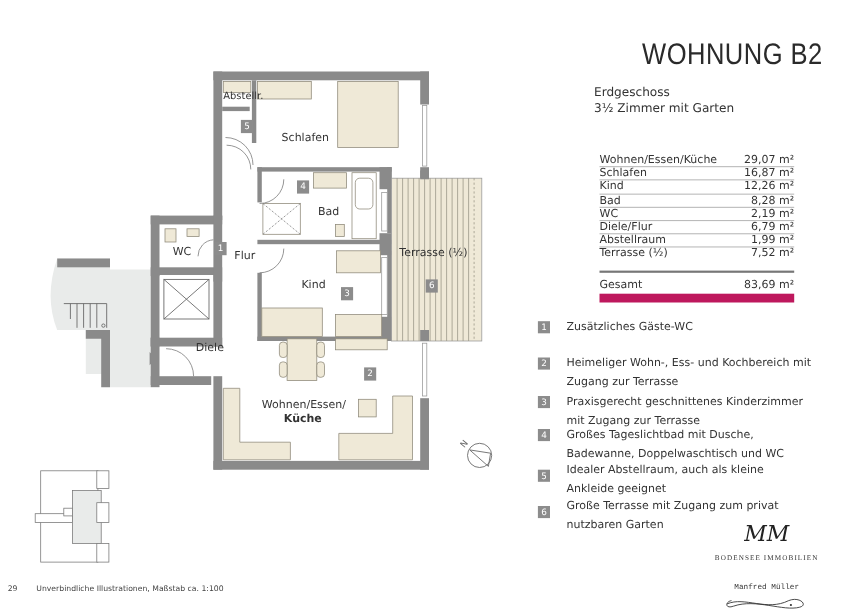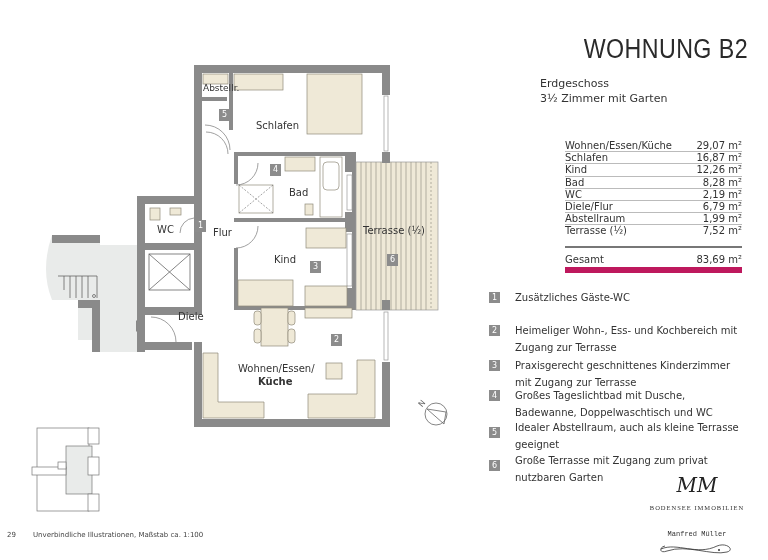--- a/index.html
+++ b/index.html
@@ -1,23 +1,23 @@
 <!DOCTYPE html>
 <html><head>
 <meta charset="utf-8">
 <style>
   html, body { margin: 0; padding: 0; }
   body { width: 768px; height: 560px; background: #ffffff; position: relative; overflow: hidden; font-family: "DejaVu Sans", sans-serif; color: #333; }
   .abs { position: absolute; }
   #plan { position: absolute; left: 0; top: 0; width: 768px; height: 560px; }
   .title { left: 540px; top: 34px; width: 208px; text-align: right; font-family: "Liberation Sans", sans-serif; font-size: 27px; letter-spacing: 0.5px; color: #2a2a2a; transform: scaleX(0.86); transform-origin: right top; }
   .sub { left: 540px; width: 201px; text-align: left; font-size: 11px; color: #333; }
-  .area-table { left: 565px; top: 140px; width: 177px; font-size: 10px; color: #333; }
+  .area-table { left: 545px; top: 140px; width: 177px; font-size: 10px; color: #333; }
   .area-row { display: flex; justify-content: space-between; height: 11.2px; line-height: 11.2px; border-bottom: 1px solid #bbb; }
-  .area-total { display: flex; justify-content: space-between; margin-top: 9px; padding-top: 6px; border-top: 2px solid #777; line-height: 12px; border-bottom: 6px solid #be185d; padding-bottom: 1px; gap: 16px; }
+  .area-total { display: flex; justify-content: space-between; margin-top: 9px; padding-top: 6px; border-top: 2px solid #777; line-height: 12px; border-bottom: 8px solid #be185d; padding-bottom: 1px; gap: 16px; }
   .feat { left: 489px; width: 250px; display: flex; font-size: 10px; line-height: 17px; color: #333; }
   .badge { display: inline-block; width: 11px; height: 11px; background: #8c8c8c; color: #fff; font-size: 8px; line-height: 11px; text-align: center; flex: none; margin-top: 3px; }
   .feat .txt { margin-left: 15px; }
   .room-label { font-size: 10px; color: #333; white-space: nowrap; }
   .map-badge { width: 11px; height: 12px; background: #8c8c8c; color: #fff; font-size: 8px; line-height: 12px; text-align: center; }
   .footer { top: 531px; font-size: 7px; color: #444; }
   .logo { left: 638px; top: 470px; width: 118px; text-align: center; }
 </style>
 </head>
 <body>
@@ -264,21 +264,21 @@
 <div class="abs feat" style="top:357px;">
     <span class="badge">3</span>
     <span class="txt">Praxisgerecht geschnittenes Kinderzimmer mit Zugang zur Terrasse</span>
   </div>
 <div class="abs feat" style="top:387px;">
     <span class="badge">4</span>
     <span class="txt">Großes Tageslichtbad mit Dusche, Badewanne, Doppelwaschtisch und WC</span>
   </div>
 <div class="abs feat" style="top:419px;">
     <span class="badge" style="margin-top:8px;">5</span>
-    <span class="txt">Idealer Abstellraum, auch als kleine Terrasse geeignet</span>
+    <span class="txt">Idealer Abstellraum, auch als kleine Ankleide geeignet</span>
   </div>
 <div class="abs feat" style="top:452px;">
     <span class="badge" style="margin-top:8px;">6</span>
     <span class="txt">Große Terrasse mit Zugang zum privat nutzbaren Garten</span>
   </div>
 
 <div class="abs logo">
   <div style="font-family:'DejaVu Serif',serif;font-style:italic;font-size:20px;color:#222;line-height:30px;">MM</div>
   <div style="font-family:'Liberation Serif',serif;font-size:6.5px;letter-spacing:1px;color:#333;margin-top:4px;">BODENSEE IMMOBILIEN</div>
   <div style="font-family:Liberation Mono, monospace;font-size:7px;color:#333;margin-top:19px;">Manfred Müller</div>

